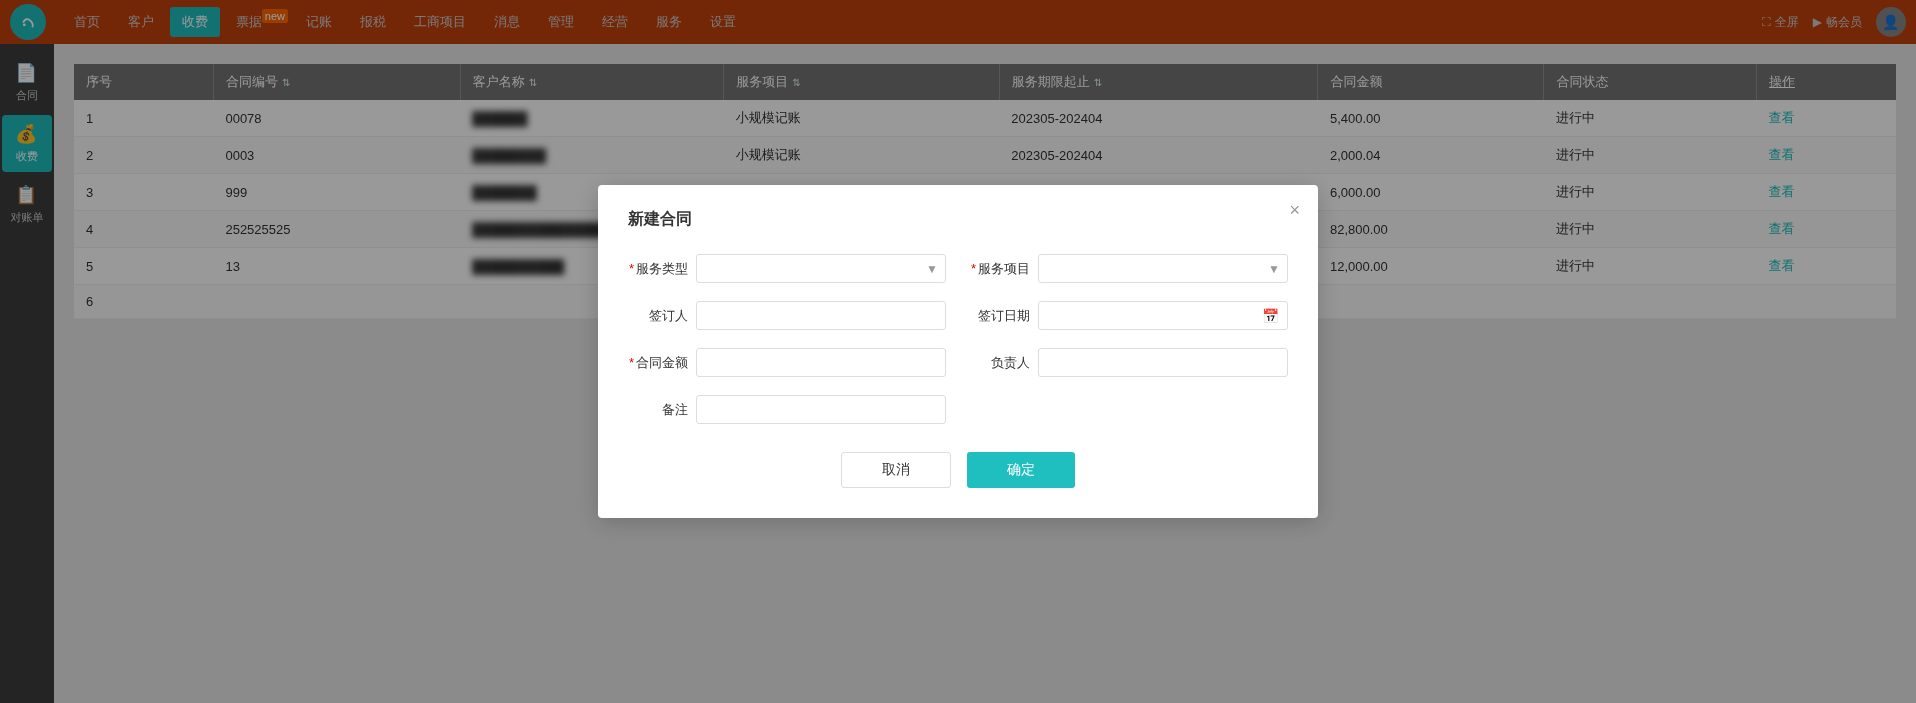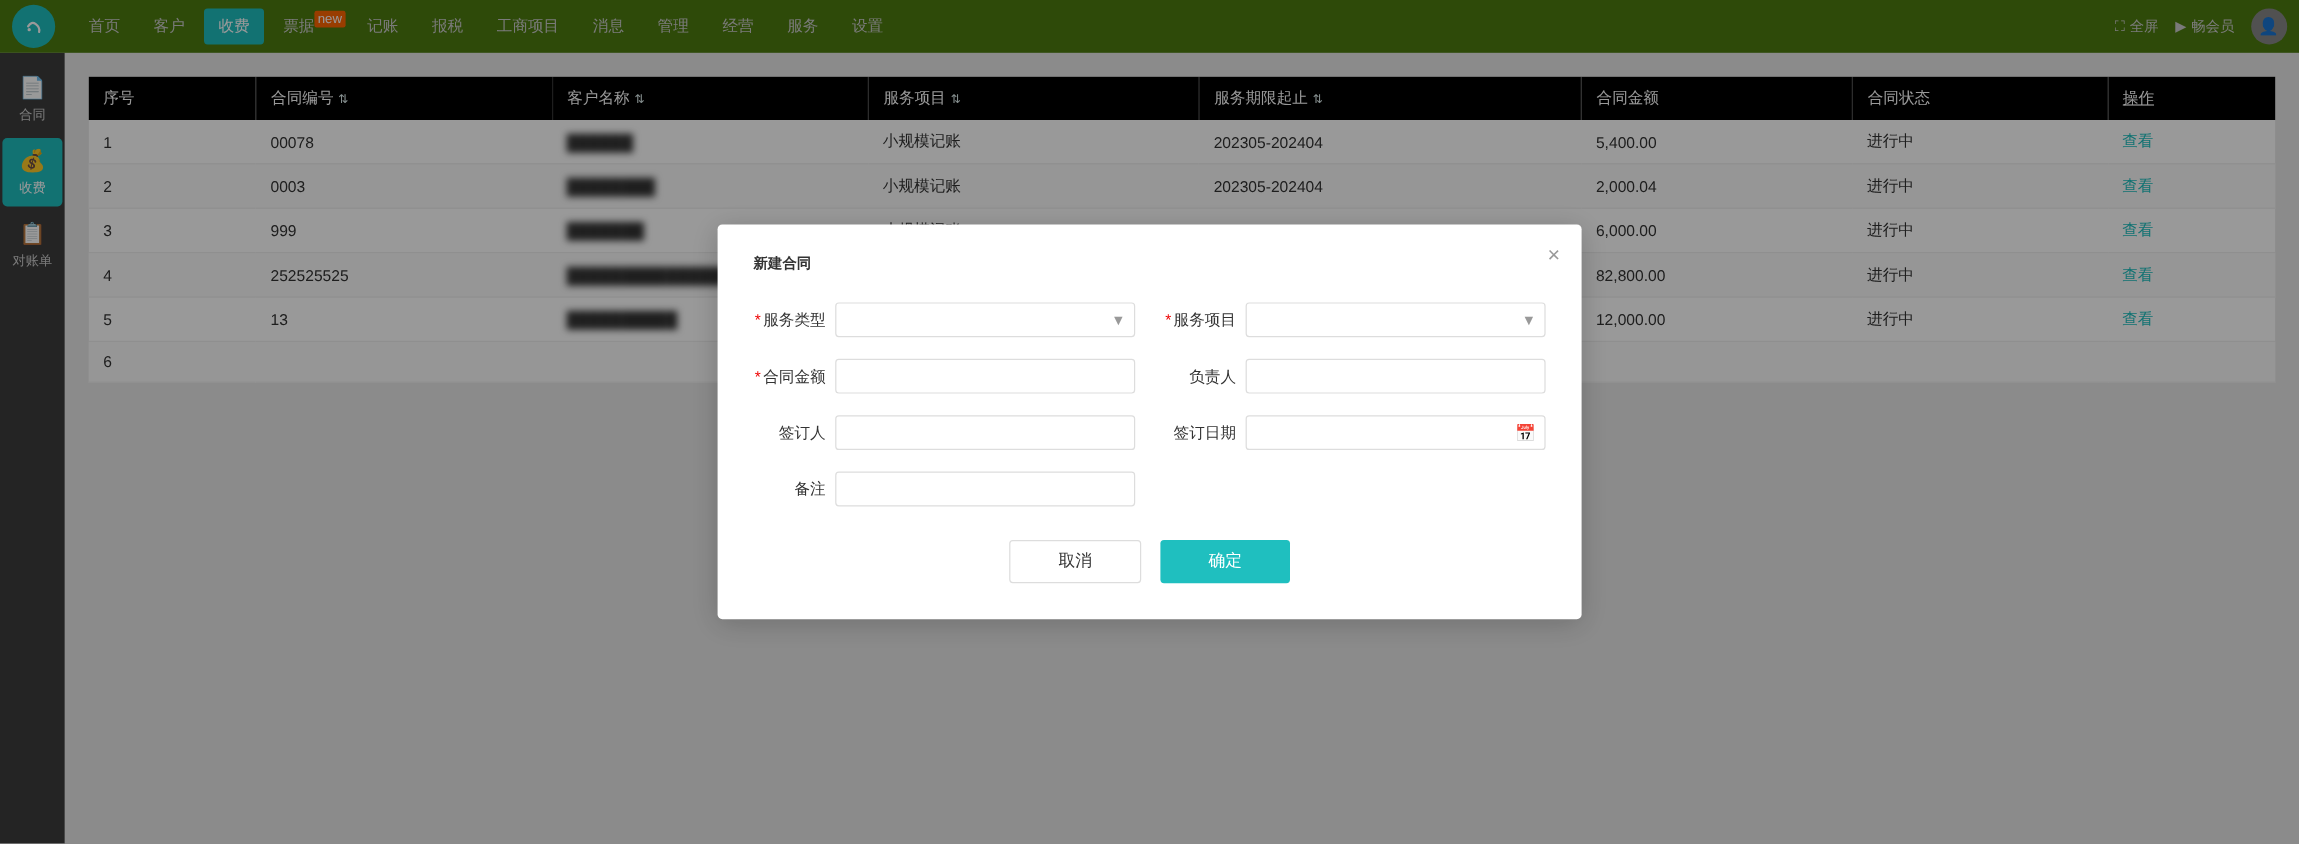--- a/index.html
+++ b/index.html
@@ -1,21 +1,21 @@
 <!DOCTYPE html>
 <html><head>
   <meta charset="utf-8">
   <style>
     * { box-sizing: border-box; margin: 0; padding: 0; }
     body { font-family: 'Microsoft YaHei', Arial, sans-serif; font-size: 13px; background: #e8e8e8; height: 703px; overflow: hidden; }
 
     
     .top-nav {
       height: 44px;
-      background: #4d7c0f;
+      background: #c2410c;
       display: flex;
       align-items: center;
       padding: 0 10px;
       position: fixed;
       top: 0; left: 0; right: 0;
       z-index: 100;
     }
     .top-nav .logo {
       width: 36px; height: 36px;
       background: #1fbfbf;
@@ -139,21 +139,21 @@
       border-radius: 3px;
       background: #fff;
       font-size: 13px;
       width: 200px;
     }
     .search-wrap { position: relative; }
     .search-icon { position: absolute; right: 8px; top: 50%; transform: translateY(-50%); color: #999; cursor: pointer; }
 
     
     .data-table { width: 100%; border-collapse: collapse; background: #fff; }
-    .data-table thead tr { background: #000000; color: #fff; }
+    .data-table thead tr { background: #737373; color: #fff; }
     .data-table th {
       padding: 9px 12px;
       text-align: left;
       font-weight: normal;
       font-size: 13px;
       border-right: 1px solid rgba(255,255,255,0.2);
     }
     .data-table th:last-child { border-right: none; text-decoration: underline; }
     .data-table td {
       padding: 9px 12px;
@@ -180,21 +180,21 @@
     
     .modal {
       background: #fff;
       border-radius: 4px;
       width: 720px;
       padding: 24px 30px 30px;
       position: relative;
       box-shadow: 0 4px 24px rgba(0,0,0,0.2);
     }
     .modal-title {
-      font-size: 12px;
+      font-size: 16px;
       font-weight: bold;
       color: #333;
       margin-bottom: 24px;
     }
     .modal-close {
       position: absolute;
       top: 16px; right: 18px;
       cursor: pointer;
       color: #999;
       font-size: 18px;
@@ -469,53 +469,53 @@
         <div class="form-select-wrap">
           <select class="form-select"></select>
           <span class="select-arrow">▼</span>
         </div>
       </div>
     </div>
 
     <div class="form-row">
       <div class="form-group">
         <label class="form-label">
-          <span class="required-star">*</span><span>合同金额</span>
-        </label>
-        <input class="form-input" type="text" style="">
-      </div>
-      <div class="form-group">
-        <label class="form-label">
-          <span>负责人</span>
-        </label>
-        <input class="form-input" type="text" style="">
-      </div>
-    </div>
-
-    <div class="form-row">
-      <div class="form-group">
-        <label class="form-label">
           <span>签订人</span>
         </label>
         <input class="form-input" type="text" style="">
       </div>
       <div class="form-group">
         <label class="form-label">
           <span>签订日期</span>
         </label>
         <div class="date-wrap">
           <input class="date-input form-input" type="text" style="">
           <span class="date-icon">📅</span>
         </div>
       </div>
     </div>
 
     <div class="form-row">
       <div class="form-group">
         <label class="form-label">
+          <span class="required-star">*</span><span>合同金额</span>
+        </label>
+        <input class="form-input" type="text" style="">
+      </div>
+      <div class="form-group">
+        <label class="form-label">
+          <span>负责人</span>
+        </label>
+        <input class="form-input" type="text" style="">
+      </div>
+    </div>
+
+    <div class="form-row">
+      <div class="form-group">
+        <label class="form-label">
           <span>备注</span>
         </label>
         <input class="form-input" type="text" style="max-width: calc(100% + 0px);">
       </div>
       <div style="flex:1"></div>
     </div>
 
     <div class="modal-footer">
       <button class="btn-cancel">取消</button>
       <button class="btn-confirm">确定</button>

